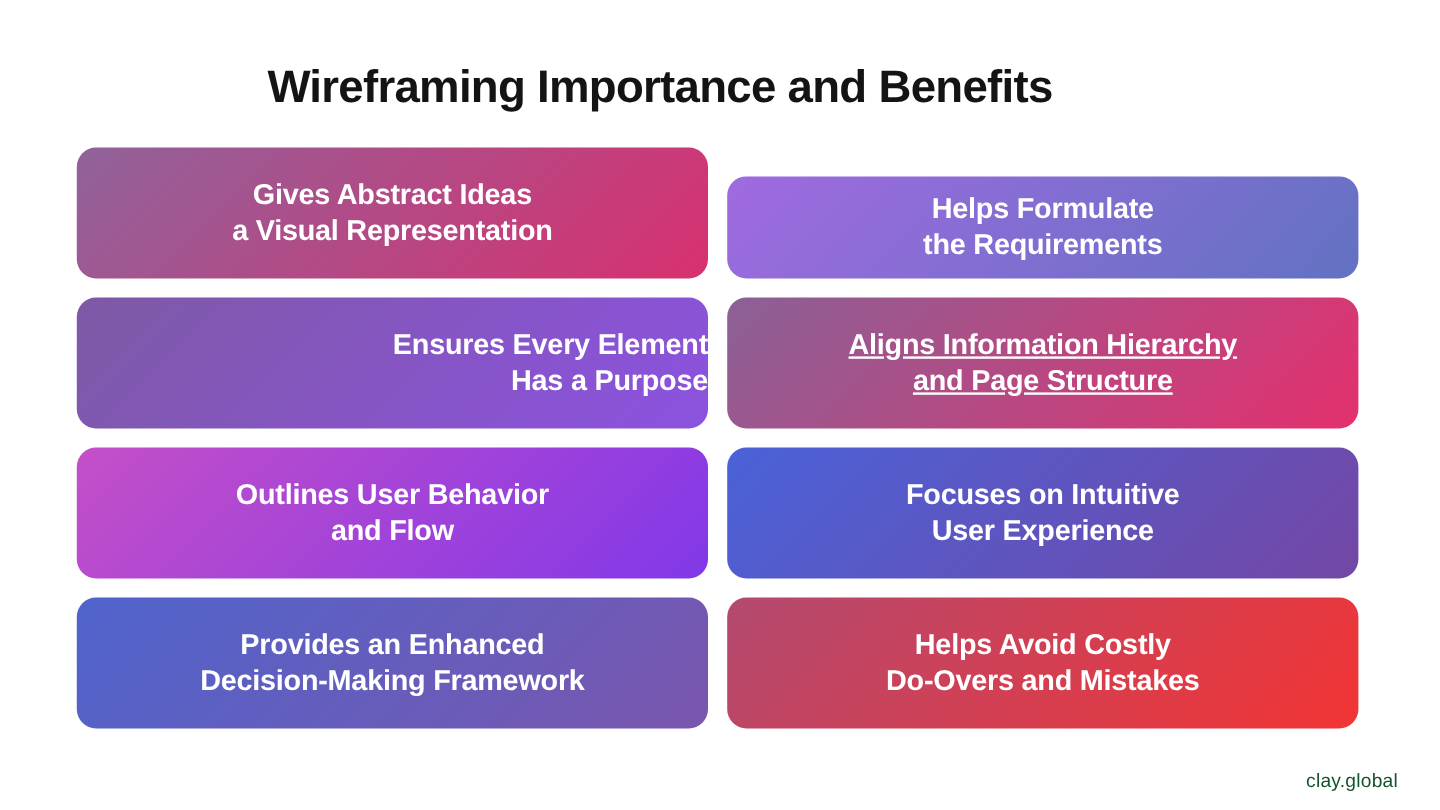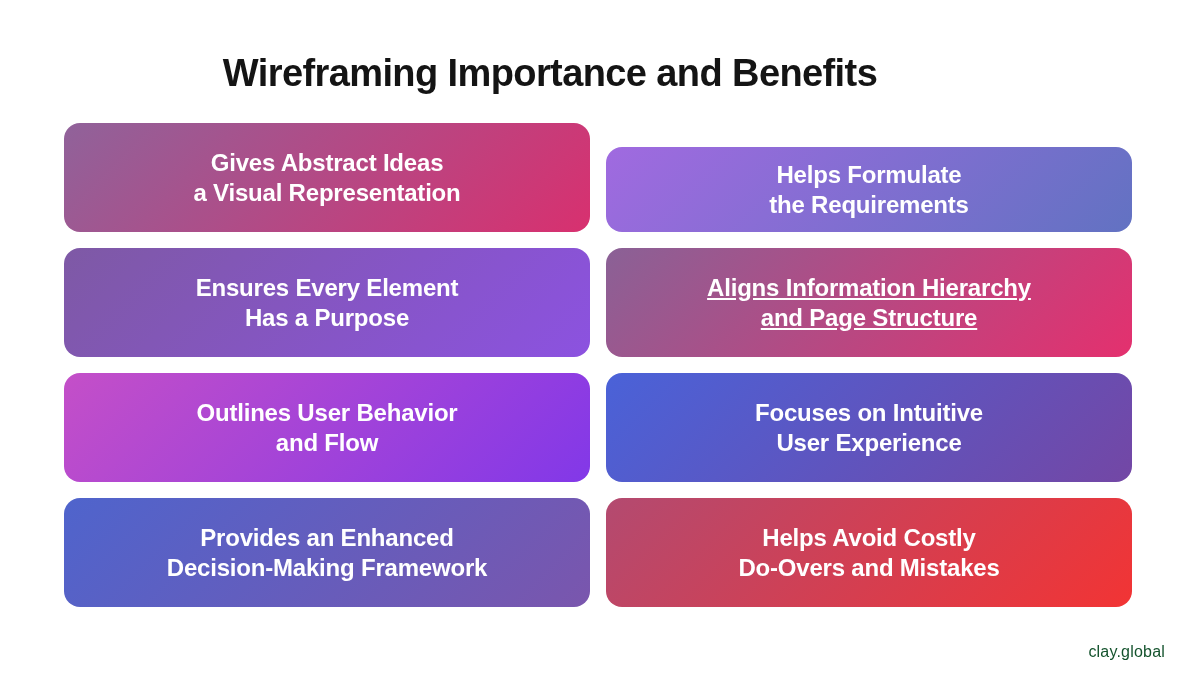--- a/index.html
+++ b/index.html
@@ -68,21 +68,21 @@
     <div class="benefit-card" style="background: linear-gradient(135deg, rgb(144, 98, 154), rgb(216, 48, 111));">
       <span>Gives Abstract Ideas</span>
       <span>a Visual Representation</span>
     </div>
 
     <div class="benefit-card" style="background: linear-gradient(135deg, rgb(160, 106, 224), rgb(98, 114, 194)); margin-top: 24px;">
       <span>Helps Formulate</span>
       <span>the Requirements</span>
     </div>
 
-    <div class="benefit-card" style="background: linear-gradient(135deg, rgb(126, 89, 165), rgb(140, 82, 224));">
+    <div class="benefit-card" style="background: linear-gradient(135deg, rgb(126, 89, 165), rgb(140, 82, 224)); align-items: flex-end;">
       <span>Ensures Every Element</span>
       <span>Has a Purpose</span>
     </div>
 
     <div class="benefit-card" style="background: linear-gradient(135deg, rgb(138, 97, 150), rgb(228, 48, 110)); text-decoration: underline;">
       <span>Aligns Information Hierarchy</span>
       <span>and Page Structure</span>
     </div>
 
     <div class="benefit-card" style="background: linear-gradient(135deg, rgb(196, 79, 200), rgb(130, 56, 232));">

